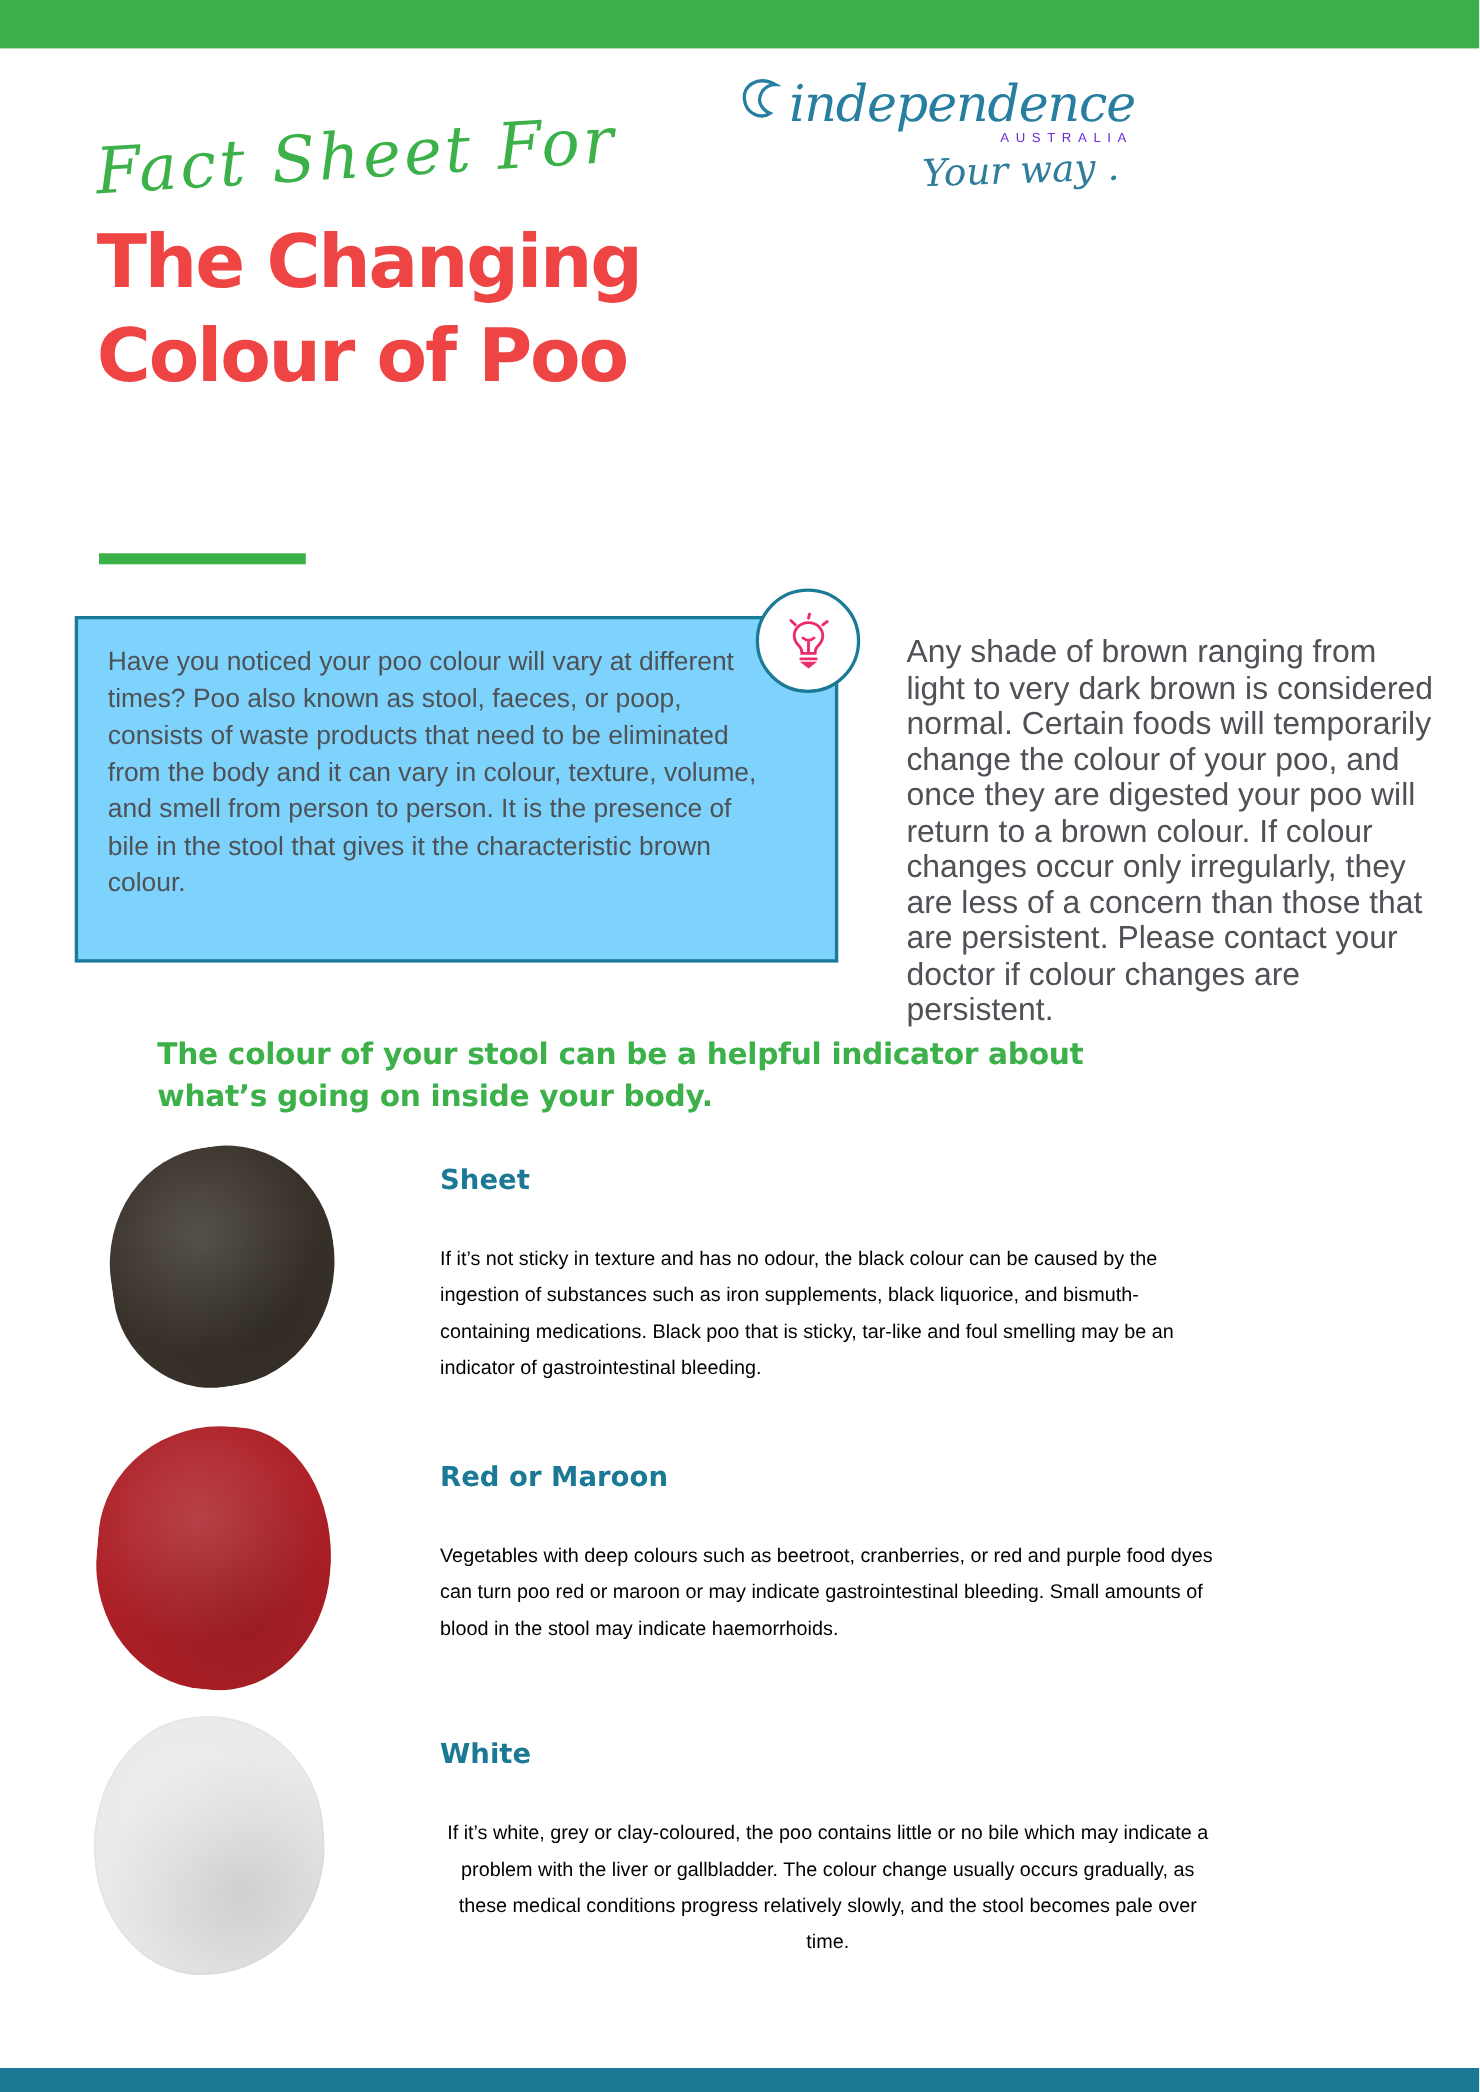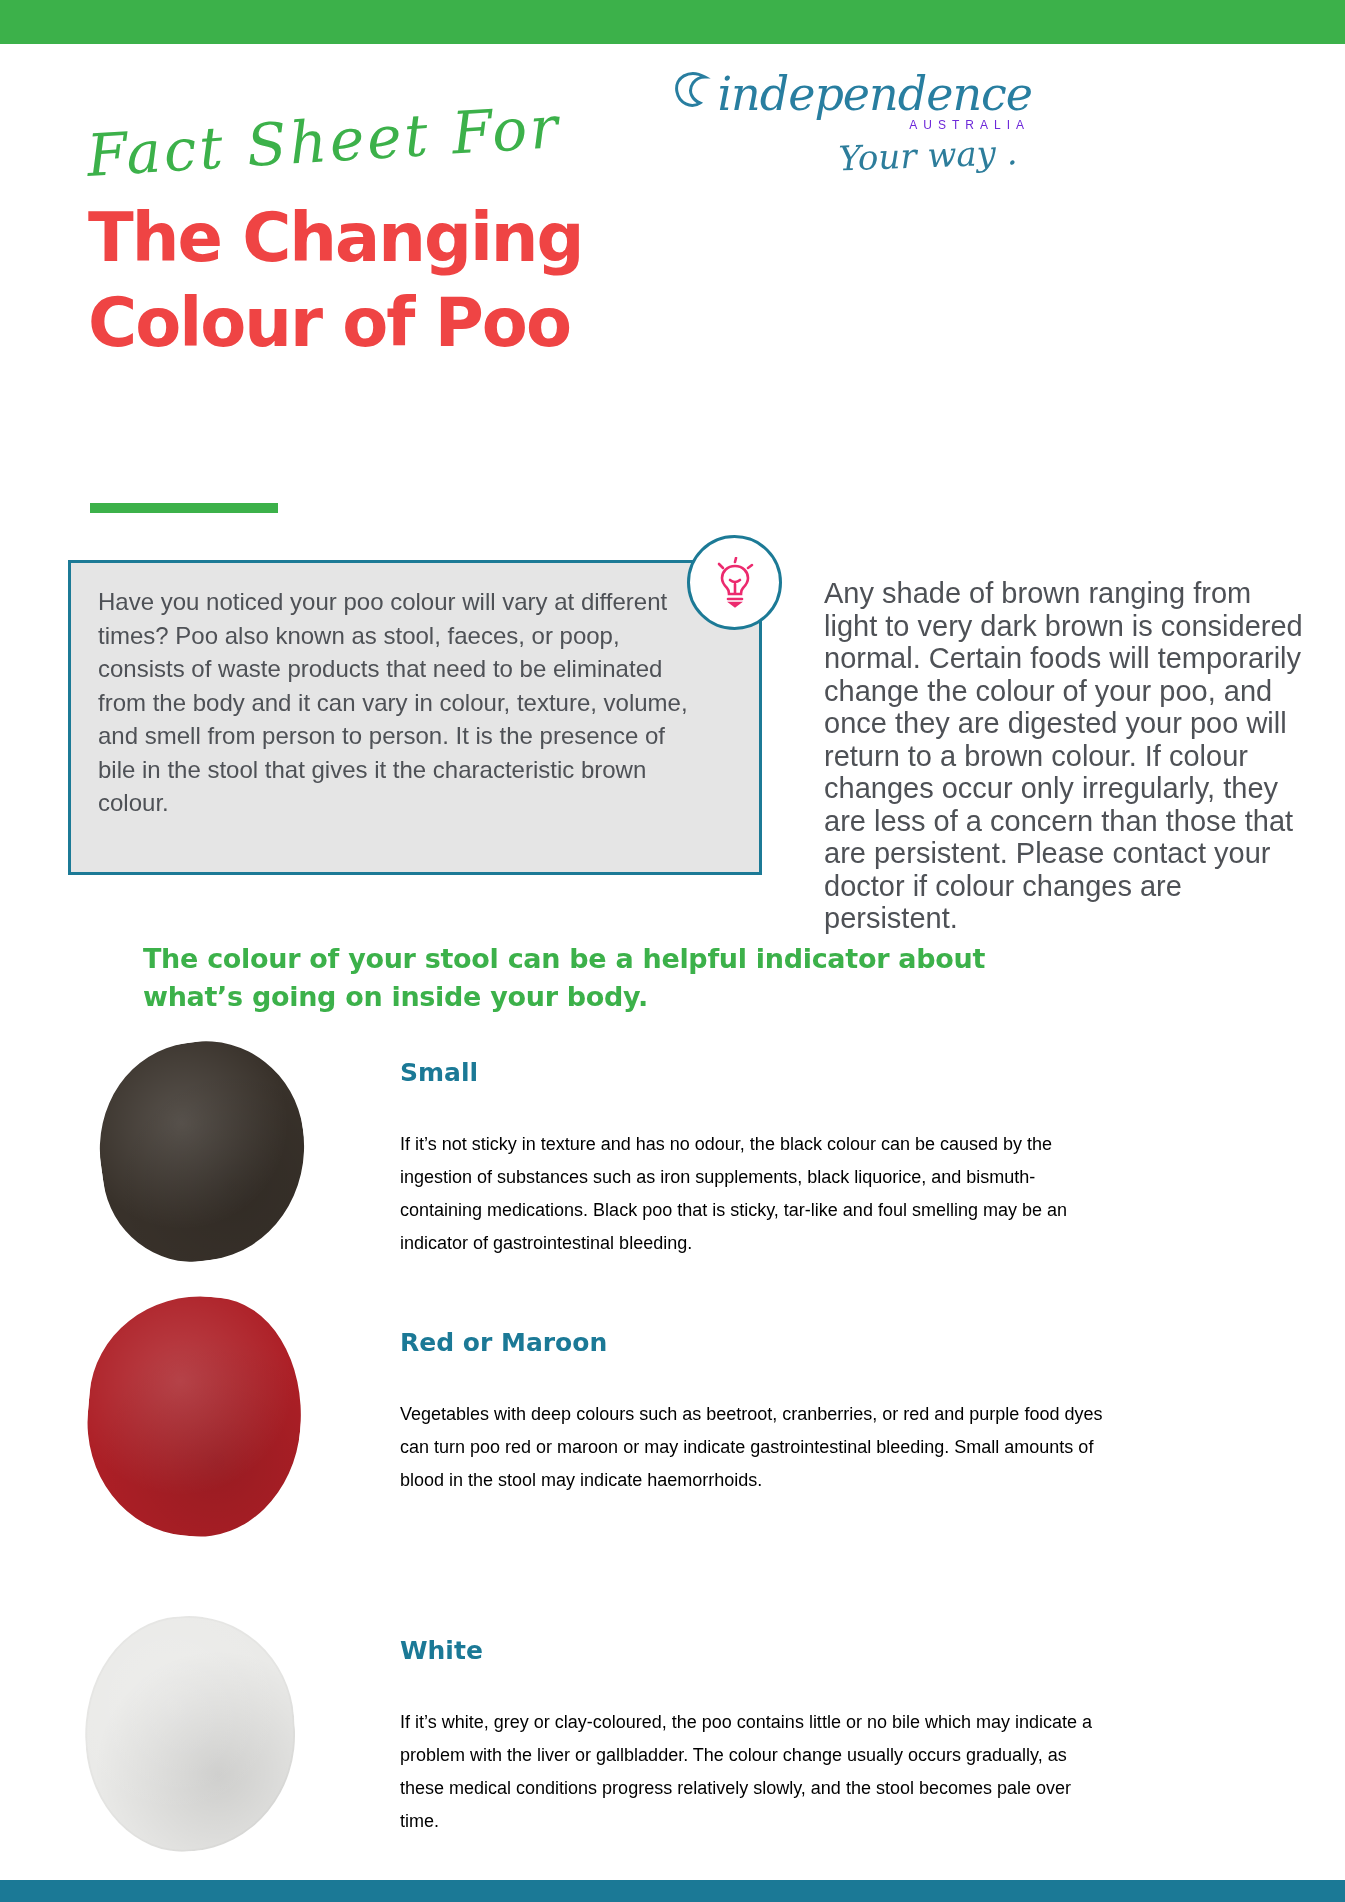--- a/index.html
+++ b/index.html
@@ -74,21 +74,21 @@
     position: absolute; left: 90px; top: 503px;
     width: 188px; height: 10px;
     background: #3CB14A;
   }
 
   
   .intro-box {
     position: absolute; left: 68px; top: 560px;
     width: 694px; height: 315px;
     border: 3px solid #1C7A96;
-    background: #e5e5e5;
+    background: #7dd3fc;
   }
   .intro-box-text {
     position: absolute; left: 27px; top: 22px;
     width: 590px;
     font-size: 24px;
     line-height: 33.5px;
     color: #4E5156;
   }
   .bulb-circle {
     position: absolute; left: 687px; top: 535px;
@@ -116,21 +116,21 @@
     line-height: 38px;
     color: #3CB14A;
     letter-spacing: -0.3px;
     margin-left: 48px;
   }
 
   
   .section { position: absolute; left: 0; width: 1345px; }
   .section-black { top: 1042px; height: 248px; }
   .section-red   { top: 1290px; height: 266px; }
-  .section-white { top: 1612px; height: 260px; }
+  .section-white { top: 1556px; height: 260px; text-align: center; }
 
   .blob {
     position: absolute;
     background:
       radial-gradient(circle at 42% 36%, rgba(255,255,255,0.16), rgba(255,255,255,0) 58%),
       radial-gradient(circle at 62% 68%, rgba(0,0,0,0.12), rgba(0,0,0,0) 60%),
       var(--c, #888);
   }
   .section-black .blob {
     left: 100px; top: 0px; width: 205px; height: 218px;
@@ -215,21 +215,21 @@
       <path d="M17 42 L31 42"></path>
       <path d="M20 46 L28 46 L24 49 Z"></path>
     </svg>
   </div>
   <div class="side-text">Any shade of brown ranging from light to very dark brown is considered normal. Certain foods will temporarily change the colour of your poo, and once they are digested your poo will return to a brown colour. If colour changes occur only irregularly, they are less of a concern than those that are persistent. Please contact your doctor if colour changes are persistent.</div>
 
   <div class="subheading">The colour of your stool can be a helpful indicator about what’s going on inside your body.</div>
 
   <div class="section section-black">
     <div class="blob" style="--c: #38312A;"></div>
-    <div class="sec-heading">Small</div>
+    <div class="sec-heading">Sheet</div>
     <div class="sec-text">If it’s not sticky in texture and has no odour, the black colour can be caused by the ingestion of substances such as iron supplements, black liquorice, and bismuth-containing medications. Black poo that is sticky, tar-like and foul smelling may be an indicator of gastrointestinal bleeding.</div>
   </div>
 
   <div class="section section-red">
     <div class="blob" style="--c: #AD1F26;"></div>
     <div class="sec-heading">Red or Maroon</div>
     <div class="sec-text">Vegetables with deep colours such as beetroot, cranberries, or red and purple food dyes can turn poo red or maroon or may indicate gastrointestinal bleeding. Small amounts of blood in the stool may indicate haemorrhoids.</div>
   </div>
 
   <div class="section section-white">

